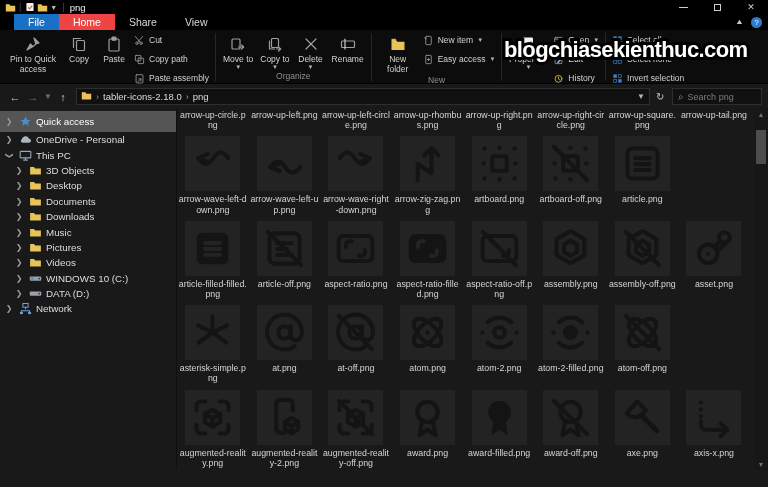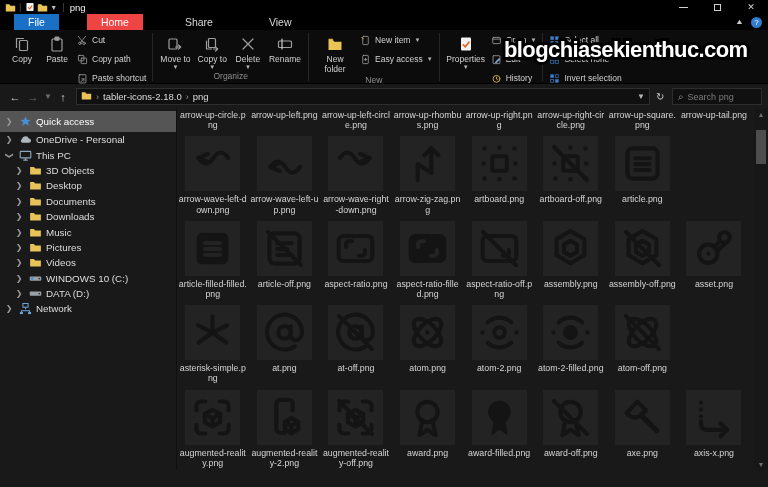--- a/index.html
+++ b/index.html
@@ -11,21 +11,21 @@
   .titlebar .sep{color:#4a4a4a;font-size:9px;margin:0 3px;}
   .titlebar .qat-ico{display:inline-flex;width:12px;height:12px;align-items:center;justify-content:center;}
   .titlebar .chev{color:#bdbdbd;font-size:7px;margin:0 2px;}
   .win-title{font-size:9.5px;color:#f0f0f0;margin-left:2px;}
   .win-controls{position:absolute;right:0;top:0;height:14px;display:flex;}
   .win-btn{width:34px;height:14px;display:flex;align-items:center;justify-content:center;color:#cfcfcf;font-size:9px;}
   .wc-min{width:9px;height:1px;background:#cfcfcf;}
   .wc-max{width:7px;height:7px;border:1px solid #cfcfcf;}
 
   
-  .tabrow{position:absolute;left:0;top:14px;width:768px;height:16px;background:#000;display:flex;align-items:stretch;padding-left:14px;gap:28px;}
+  .tabrow{position:absolute;left:0;top:14px;width:768px;height:16px;background:#000;display:flex;align-items:stretch;padding-left:14px;}
   .tab{padding:0 14px;display:flex;align-items:center;font-size:10.5px;color:#d9d9d9;}
   .tab.accent{background:#1a70c4;color:#fff;}
   .tab.selected{background:#ef4444;color:#fff;}
   .tab-right{position:absolute;right:6px;top:14px;height:16px;display:flex;align-items:center;gap:7px;}
   .rib-collapse{color:#c9c9c9;font-size:9px;transform:scaleY(.8);}
   .help-circle{width:11px;height:11px;border-radius:50%;background:#2f7bd0;color:#fff;font-size:8px;display:flex;align-items:center;justify-content:center;}
 
   
   .ribbon{position:absolute;left:0;top:30px;width:768px;height:54px;background:#0c0c0c;border-bottom:1px solid #000;display:flex;align-items:stretch;padding:1px 2px 0 2px;}
   .rgroup{display:flex;flex-direction:column;height:100%;}
@@ -138,20 +138,30 @@
       <div class="tab">View</div>
     </div>
   <div class="tab-right">
     <span class="rib-collapse">▲</span>
     <span class="help-circle">?</span>
   </div>
 
   <div class="ribbon" id="ribbon">
       <div class="rgroup">
         <div class="rbody">
+          <button class="rbig" style="max-width: 56px;">
+            <span class="ric">
+              <svg viewBox="0 0 16 16" width="16" height="16">
+                <g fill="none" stroke="#9e9e9e" stroke-width="1.2" stroke-linecap="round" stroke-linejoin="round">
+                  <path d="M9 2l5 5-3.2.9L8 10.6 5.4 8 2 14l6-3.4L10.9 8z" fill="#9e9e9e"></path>
+                </g>
+              </svg>
+            </span>
+            <span>Pin to Quick access</span>
+          </button>
           <button class="rbig" style="max-width: 44px;">
             <span class="ric">
               <svg viewBox="0 0 16 16" width="16" height="16">
                 <g fill="none" stroke="#9e9e9e" stroke-width="1.2" stroke-linecap="round" stroke-linejoin="round">
                   <rect x="5.5" y="4.5" width="8" height="10" rx="1"></rect>
                   <path d="M2.5 11.5v-9h7"></path>
                 </g>
               </svg>
             </span>
             <span>Copy</span>
@@ -193,21 +203,21 @@
             </button>
             <button class="rsmall">
               <span class="ric">
                 <svg viewBox="0 0 16 16" width="11" height="11">
                   <g fill="none" stroke="#9e9e9e" stroke-width="1.2" stroke-linecap="round" stroke-linejoin="round">
                     <rect x="3" y="2.5" width="10" height="12" rx="1"></rect>
                     <path d="M5.5 13 10 8.5M10 11.5v-3H7"></path>
                   </g>
                 </svg>
               </span>
-              <span>Paste shortcut</span>
+              <span>Paste assembly</span>
             </button>
           </div>
         </div>
         <div class="rname">Clipboard</div>
       </div>
       <div class="rsep"></div>
       <div class="rgroup">
         <div class="rbody">
           <button class="rbig" style="max-width: 44px;">
             <span class="ric">

